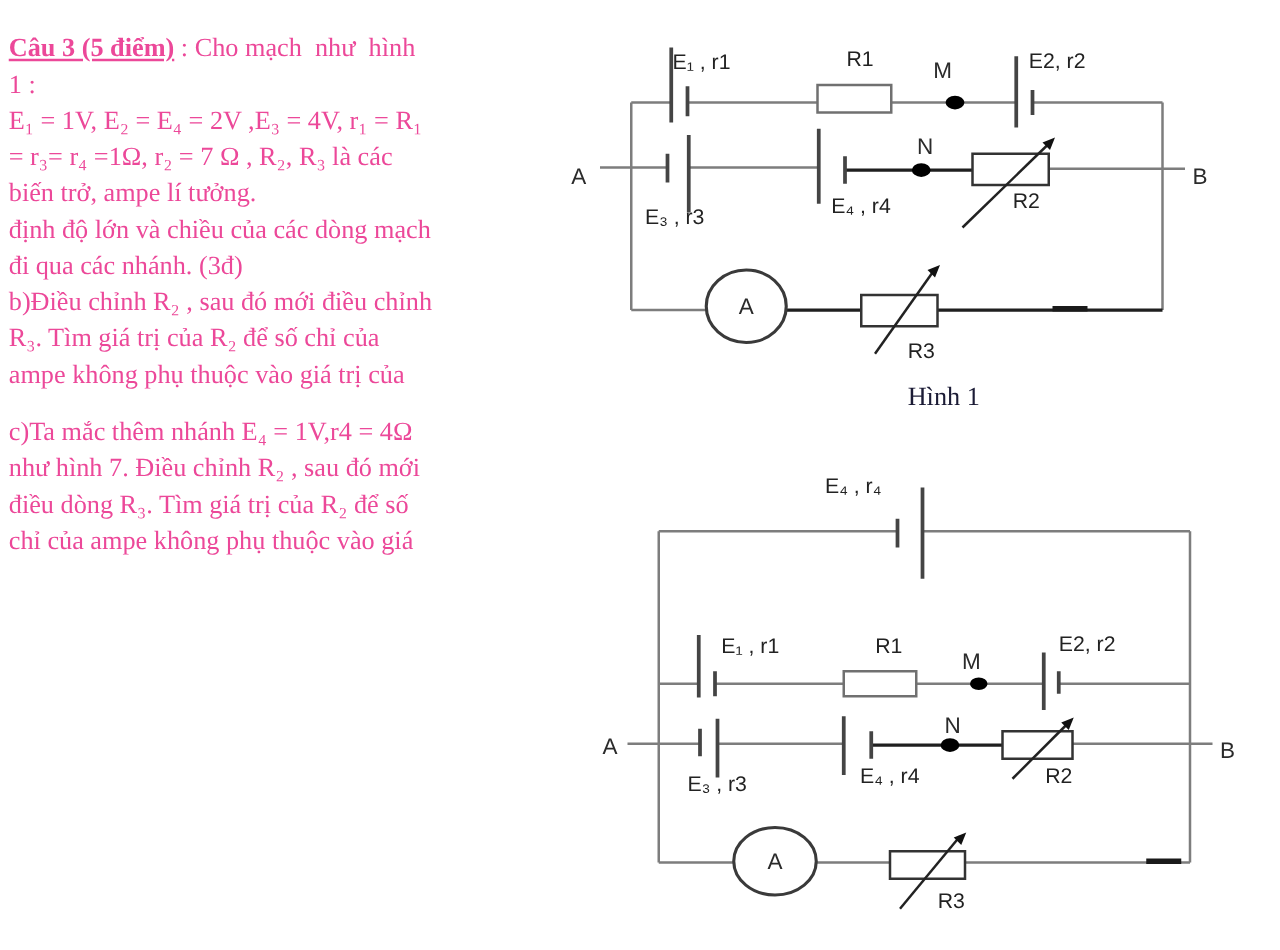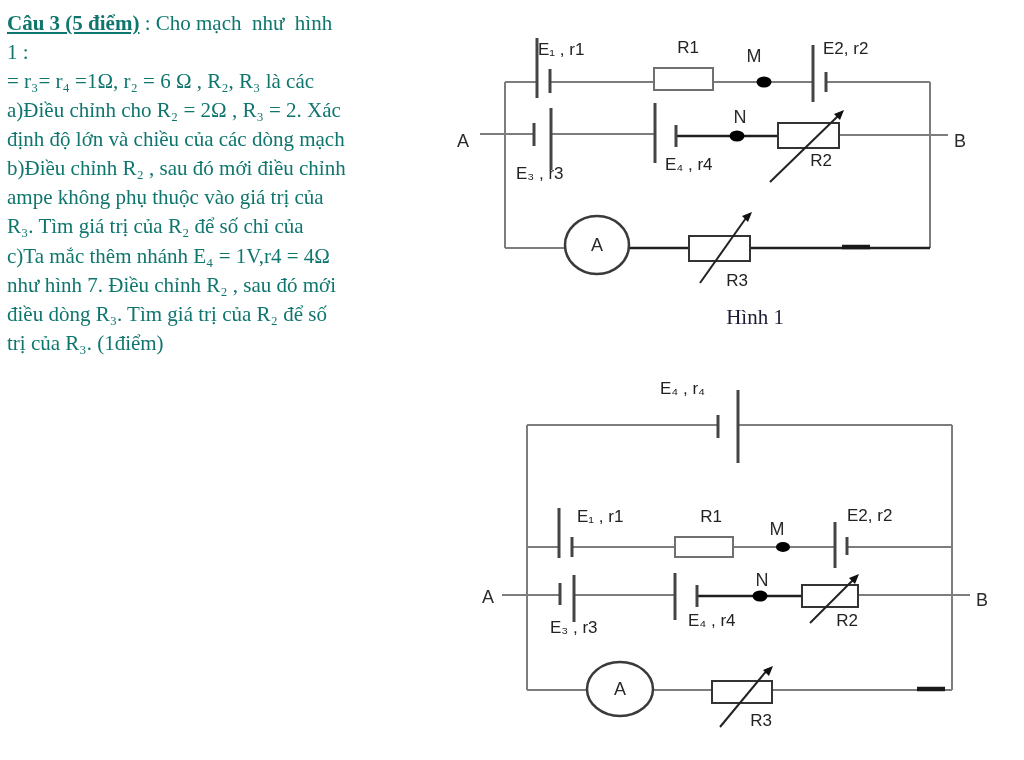--- a/index.html
+++ b/index.html
@@ -1,22 +1,22 @@
 <!DOCTYPE html>
 <html><head>
 <meta charset="utf-8">
 <style>
   html,body{margin:0;padding:0;background:#e8e8e8;}
   .page{position:relative;width:1024px;height:760px;background:#ffffff;overflow:hidden;
         font-family:"Liberation Serif","DejaVu Serif",serif;}
-  .problem{position:absolute;left:7px;top:9px;width:436px;color:#0f766e;
+  .problem{position:absolute;left:7px;top:24px;width:436px;color:#ec4899;
            font-size:21px;}
   .line{height:29px;line-height:29px;white-space:pre;}
   .heading{font-weight:bold;text-decoration:underline;}
-  .para-c{margin-top:1px;}
+  .para-c{margin-top:17px;}
   .fig{position:absolute;}
   .fig1{left:440px;top:0;}
   .fig3{left:440px;top:360px;}
   .w{stroke:#7d7d7d;stroke-width:2;fill:none;}
   .wd{stroke:#1f1f1f;stroke-width:2.6;fill:none;}
   .wb{stroke:#1a1a1a;stroke-width:4.5;fill:none;}
   .plate{stroke:#444;stroke-width:3;fill:none;}
   .res{stroke:#707070;stroke-width:2;fill:#fff;}
   .resd{stroke:#333;stroke-width:2;fill:#fff;}
   .arr{stroke:#222;stroke-width:2;fill:none;}
@@ -28,30 +28,32 @@
   .cap{font-family:"Liberation Serif","DejaVu Serif",serif;font-size:21px;fill:#1b1b35;}
 </style>
 </head>
 <body>
 
 <div class="page">
 
   <div class="problem">
     <div class="line"><span class="heading">Câu 3 (5 điểm)</span><span> : Cho mạch  như  hình</span></div>
     <div class="line">1 :</div>
-    <div class="line">= r₃= r₄ =1Ω, r₂ = 6 Ω , R₂, R₃ là các</div>
-    <div class="line">a)Điều chỉnh cho R₂ = 2Ω , R₃ = 2. Xác</div>
+    <div class="line">E₁ = 1V, E₂ = E₄ = 2V ,E₃ = 4V, r₁ = R₁</div>
+    <div class="line">= r₃= r₄ =1Ω, r₂ = 7 Ω , R₂, R₃ là các</div>
+    <div class="line">biến trở, ampe lí tưởng.</div>
     <div class="line">định độ lớn và chiều của các dòng mạch</div>
+    <div class="line">đi qua các nhánh. (3đ)</div>
     <div class="line">b)Điều chỉnh R₂ , sau đó mới điều chỉnh</div>
+    <div class="line">R₃. Tìm giá trị của R₂ để số chỉ của</div>
     <div class="line">ampe không phụ thuộc vào giá trị của</div>
-    <div class="line">R₃. Tìm giá trị của R₂ để số chỉ của</div>
     <div class="line para-c">c)Ta mắc thêm nhánh E₄ = 1V,r4 = 4Ω</div>
     <div class="line">như hình 7. Điều chỉnh R₂ , sau đó mới</div>
     <div class="line">điều dòng R₃. Tìm giá trị của R₂ để số</div>
-    <div class="line">trị của R₃. (1điểm)</div>
+    <div class="line">chỉ của ampe không phụ thuộc vào giá</div>
   </div>
 
   <svg class="fig fig1" width="584" height="348" viewBox="0 0 584 348">
     <g>
       <path class="w" d="M65 82 V248 M490 82 V248 M65 82 H97 M110 82 H214 M273 82 H373 M386 82 H490 M40 134 H94 M111 134 H215 M399 135 H508 M65 248 H126"></path>
       <path class="wd" d="M236 136 H338"></path>
       <path class="wd" d="M188 248 H249 M310 248 H490"></path>
       <path class="wb" d="M402 247 H430"></path>
     </g>
 

